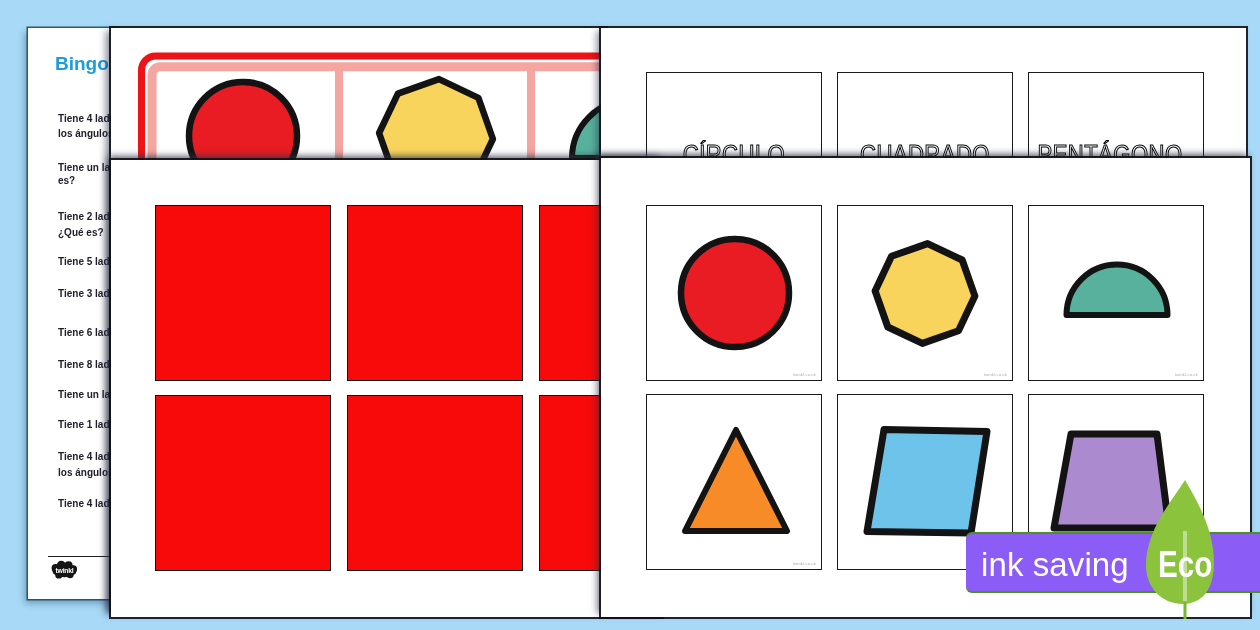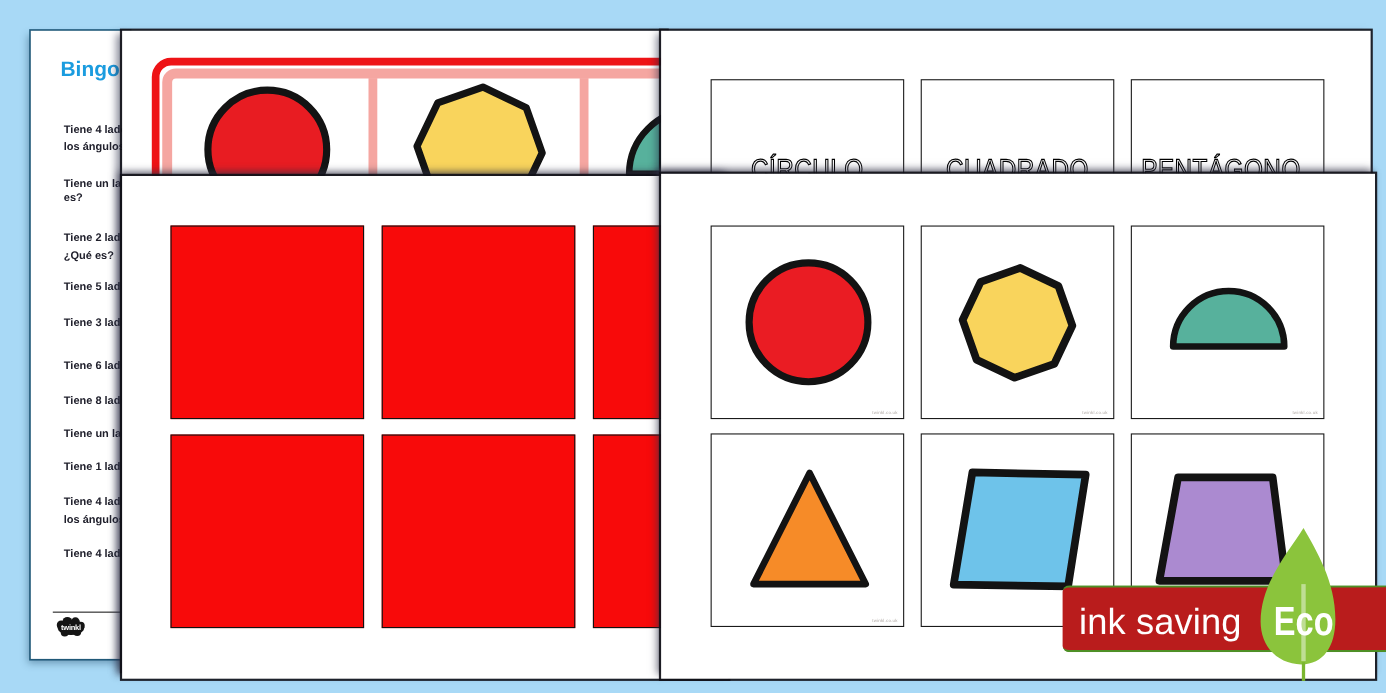--- a/index.html
+++ b/index.html
@@ -141,21 +141,21 @@
 
   <div class="card" style="left:427px;top:236px;">
     <svg width="174" height="174">
         <path d="M 42,39 L 128,39 L 140,133 L 25,133 Z" fill="#ab8ad0" stroke="#131313" stroke-width="7" stroke-linejoin="round"></path>
       </svg>
     <div class="url">twinkl.co.uk</div>
   </div>
 </div>
 
 <div id="banner" style="position:absolute;left:966px;top:532px;width:294px;height:61px;
-     background:#b91c1c;border-top:2px solid #4e8f26;border-bottom:2px solid #4e8f26;
+     background:#8b5cf6;border-top:2px solid #4e8f26;border-bottom:2px solid #4e8f26;
      border-radius:6px 0 0 6px;box-sizing:border-box;">
 
   <div style="position:absolute;left:15px;top:13px;font-size:33px;letter-spacing:0.1px;color:#fff;line-height:1.1;white-space:nowrap;">ink saving</div>
 </div>
 
 <svg style="position:absolute;left:1140px;top:475px;" width="90" height="150" viewBox="0 0 90 150">
   <path d="M 45,5 C 32,26 6,55 6,90 C 6,113 22,129 43,129 C 63,129 74,113 74,88 C 74,54 57,26 45,5 Z" fill="#8bc43c"></path>
   <rect x="43" y="56" width="4" height="70" fill="#ffffff" opacity="0.45"></rect>
   <rect x="43.5" y="127" width="3" height="17" fill="#7ab62f"></rect>
 </svg>

